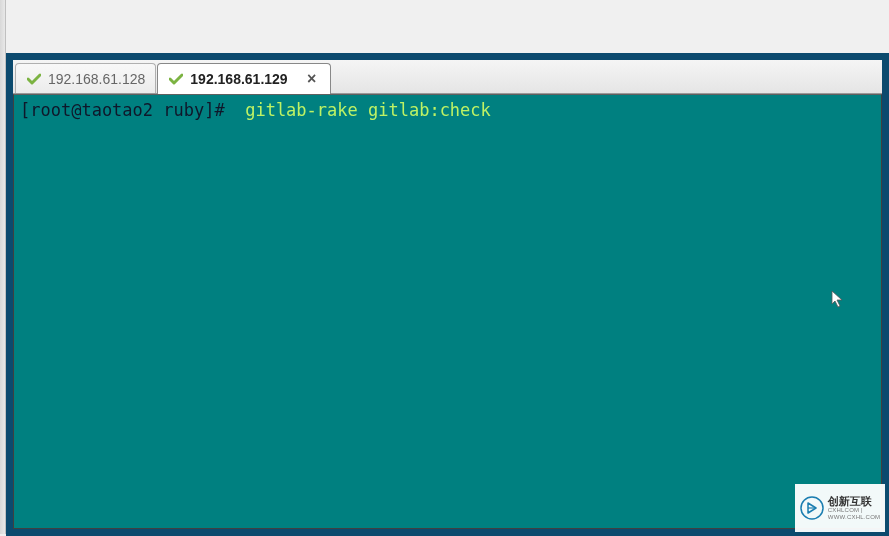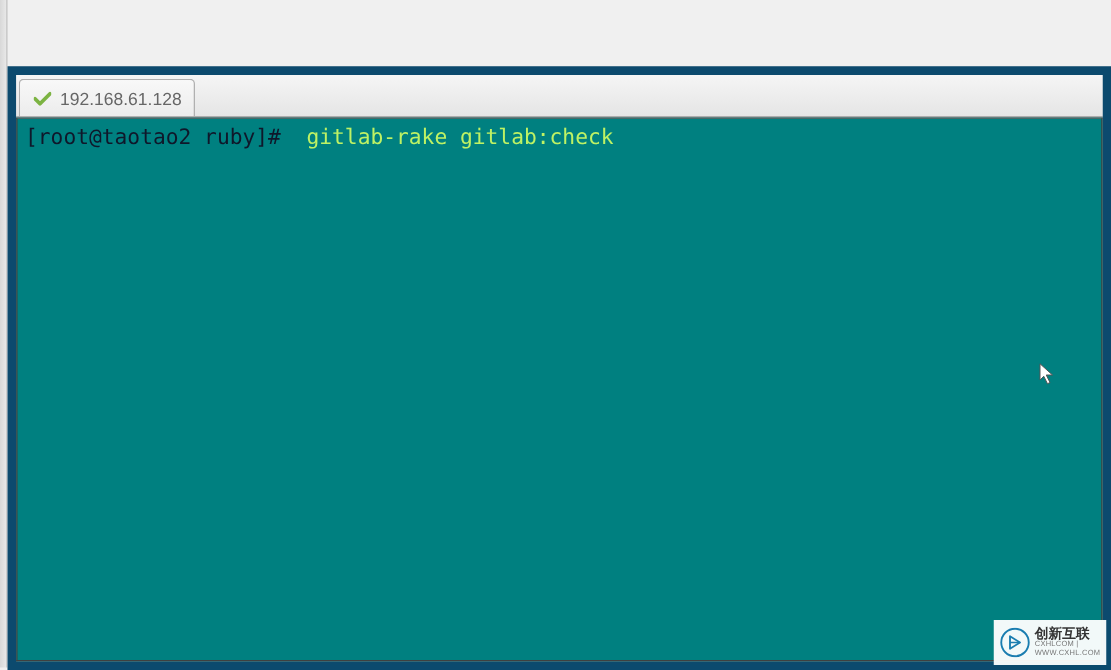--- a/index.html
+++ b/index.html
@@ -122,21 +122,21 @@
       right: 36px;
       top: 195px;
       pointer-events: none;
     }
     
     .watermark {
       position: absolute;
       right: 4px;
       bottom: 4px;
       width: 90px;
-      height: 36px;
+      height: 48px;
       background: rgba(255, 255, 255, 0.95);
       display: flex;
       align-items: center;
       justify-content: center;
       gap: 4px;
       padding: 2px 6px;
     }
     
     .watermark-logo {
       width: 24px;
@@ -179,20 +179,29 @@
 
 <div class="window-frame">
   <div class="tab-bar">
     <div class="tab">
       <span class="tab-icon">
         <svg class="check-icon" viewBox="0 0 14 12">
           <path d="M1 6 L5 10 L13 2" fill="none" stroke="#7cb342" stroke-width="3" stroke-linecap="round" stroke-linejoin="round"></path>
         </svg>
       </span>
       <span>192.168.61.128</span>
+    </div>
+    <div class="tab active">
+      <span class="tab-icon">
+        <svg class="check-icon" viewBox="0 0 14 12">
+          <path d="M1 6 L5 10 L13 2" fill="none" stroke="#7cb342" stroke-width="3" stroke-linecap="round" stroke-linejoin="round"></path>
+        </svg>
+      </span>
+      <span>192.168.61.129</span>
+      <span class="tab-close">×</span>
     </div>
   </div>
 
   <div class="terminal">
     <div class="terminal-line"><span class="prompt">[root@taotao2 ruby]# </span><span class="command"> gitlab-rake gitlab:check</span></div>
 
     <div class="cursor-arrow">
       <svg width="14" height="18" viewBox="0 0 14 18">
         <path d="M1 1 L1 14 L4 11 L7 17 L9 16 L6 10 L11 10 Z" fill="#ffffff" stroke="#555555" stroke-width="0.8"></path>
       </svg>

